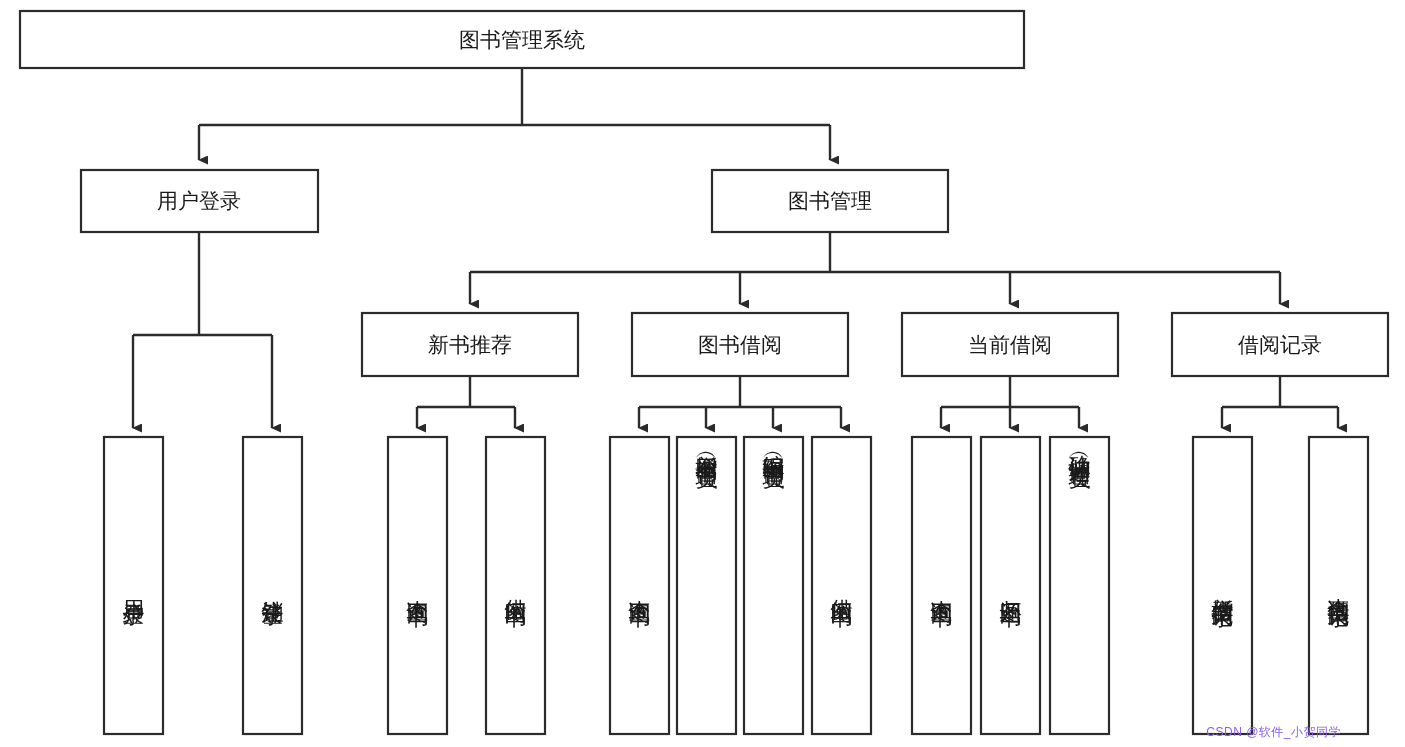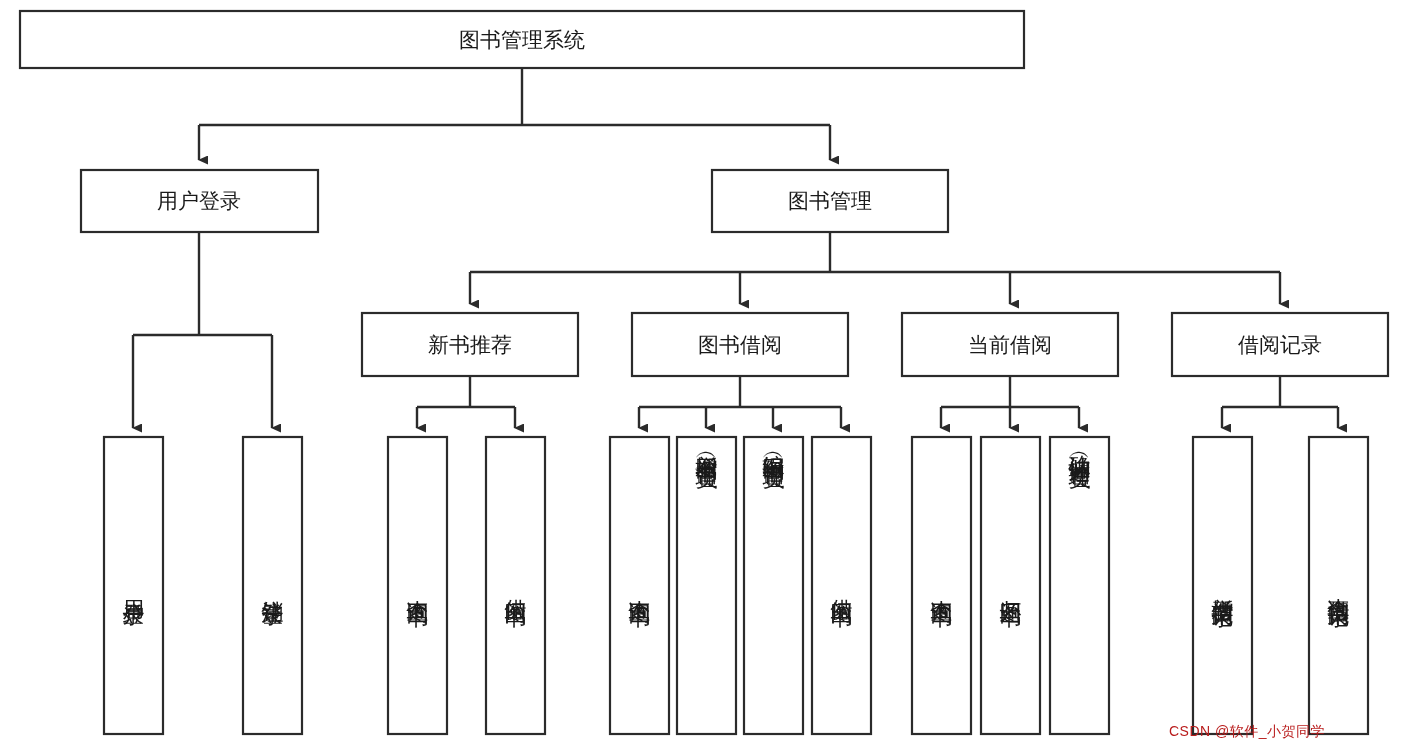--- a/index.html
+++ b/index.html
@@ -56,25 +56,25 @@
     text-orientation: upright;
     font-family: "Liberation Sans", "DejaVu Sans", sans-serif;
     font-size: 22px;
     line-height: 1.18;
     letter-spacing: 2px;
     color: #1a1a1a;
     white-space: nowrap;
   }
   .watermark {
     position: absolute;
-    right: 28px;
+    right: 12px;
     bottom: 6px;
     font-family: "Liberation Sans", "DejaVu Sans", sans-serif;
-    font-size: 14px;
-    color: #b91c1c;
+    font-size: 12px;
+    color: #8b5cf6;
     letter-spacing: 0.5px;
     user-select: none;
   }
 </style>
 </head>
 <body>
 
 <div id="diagram-root">
 
   <svg class="diagram-svg" viewBox="0 0 1405 747">

